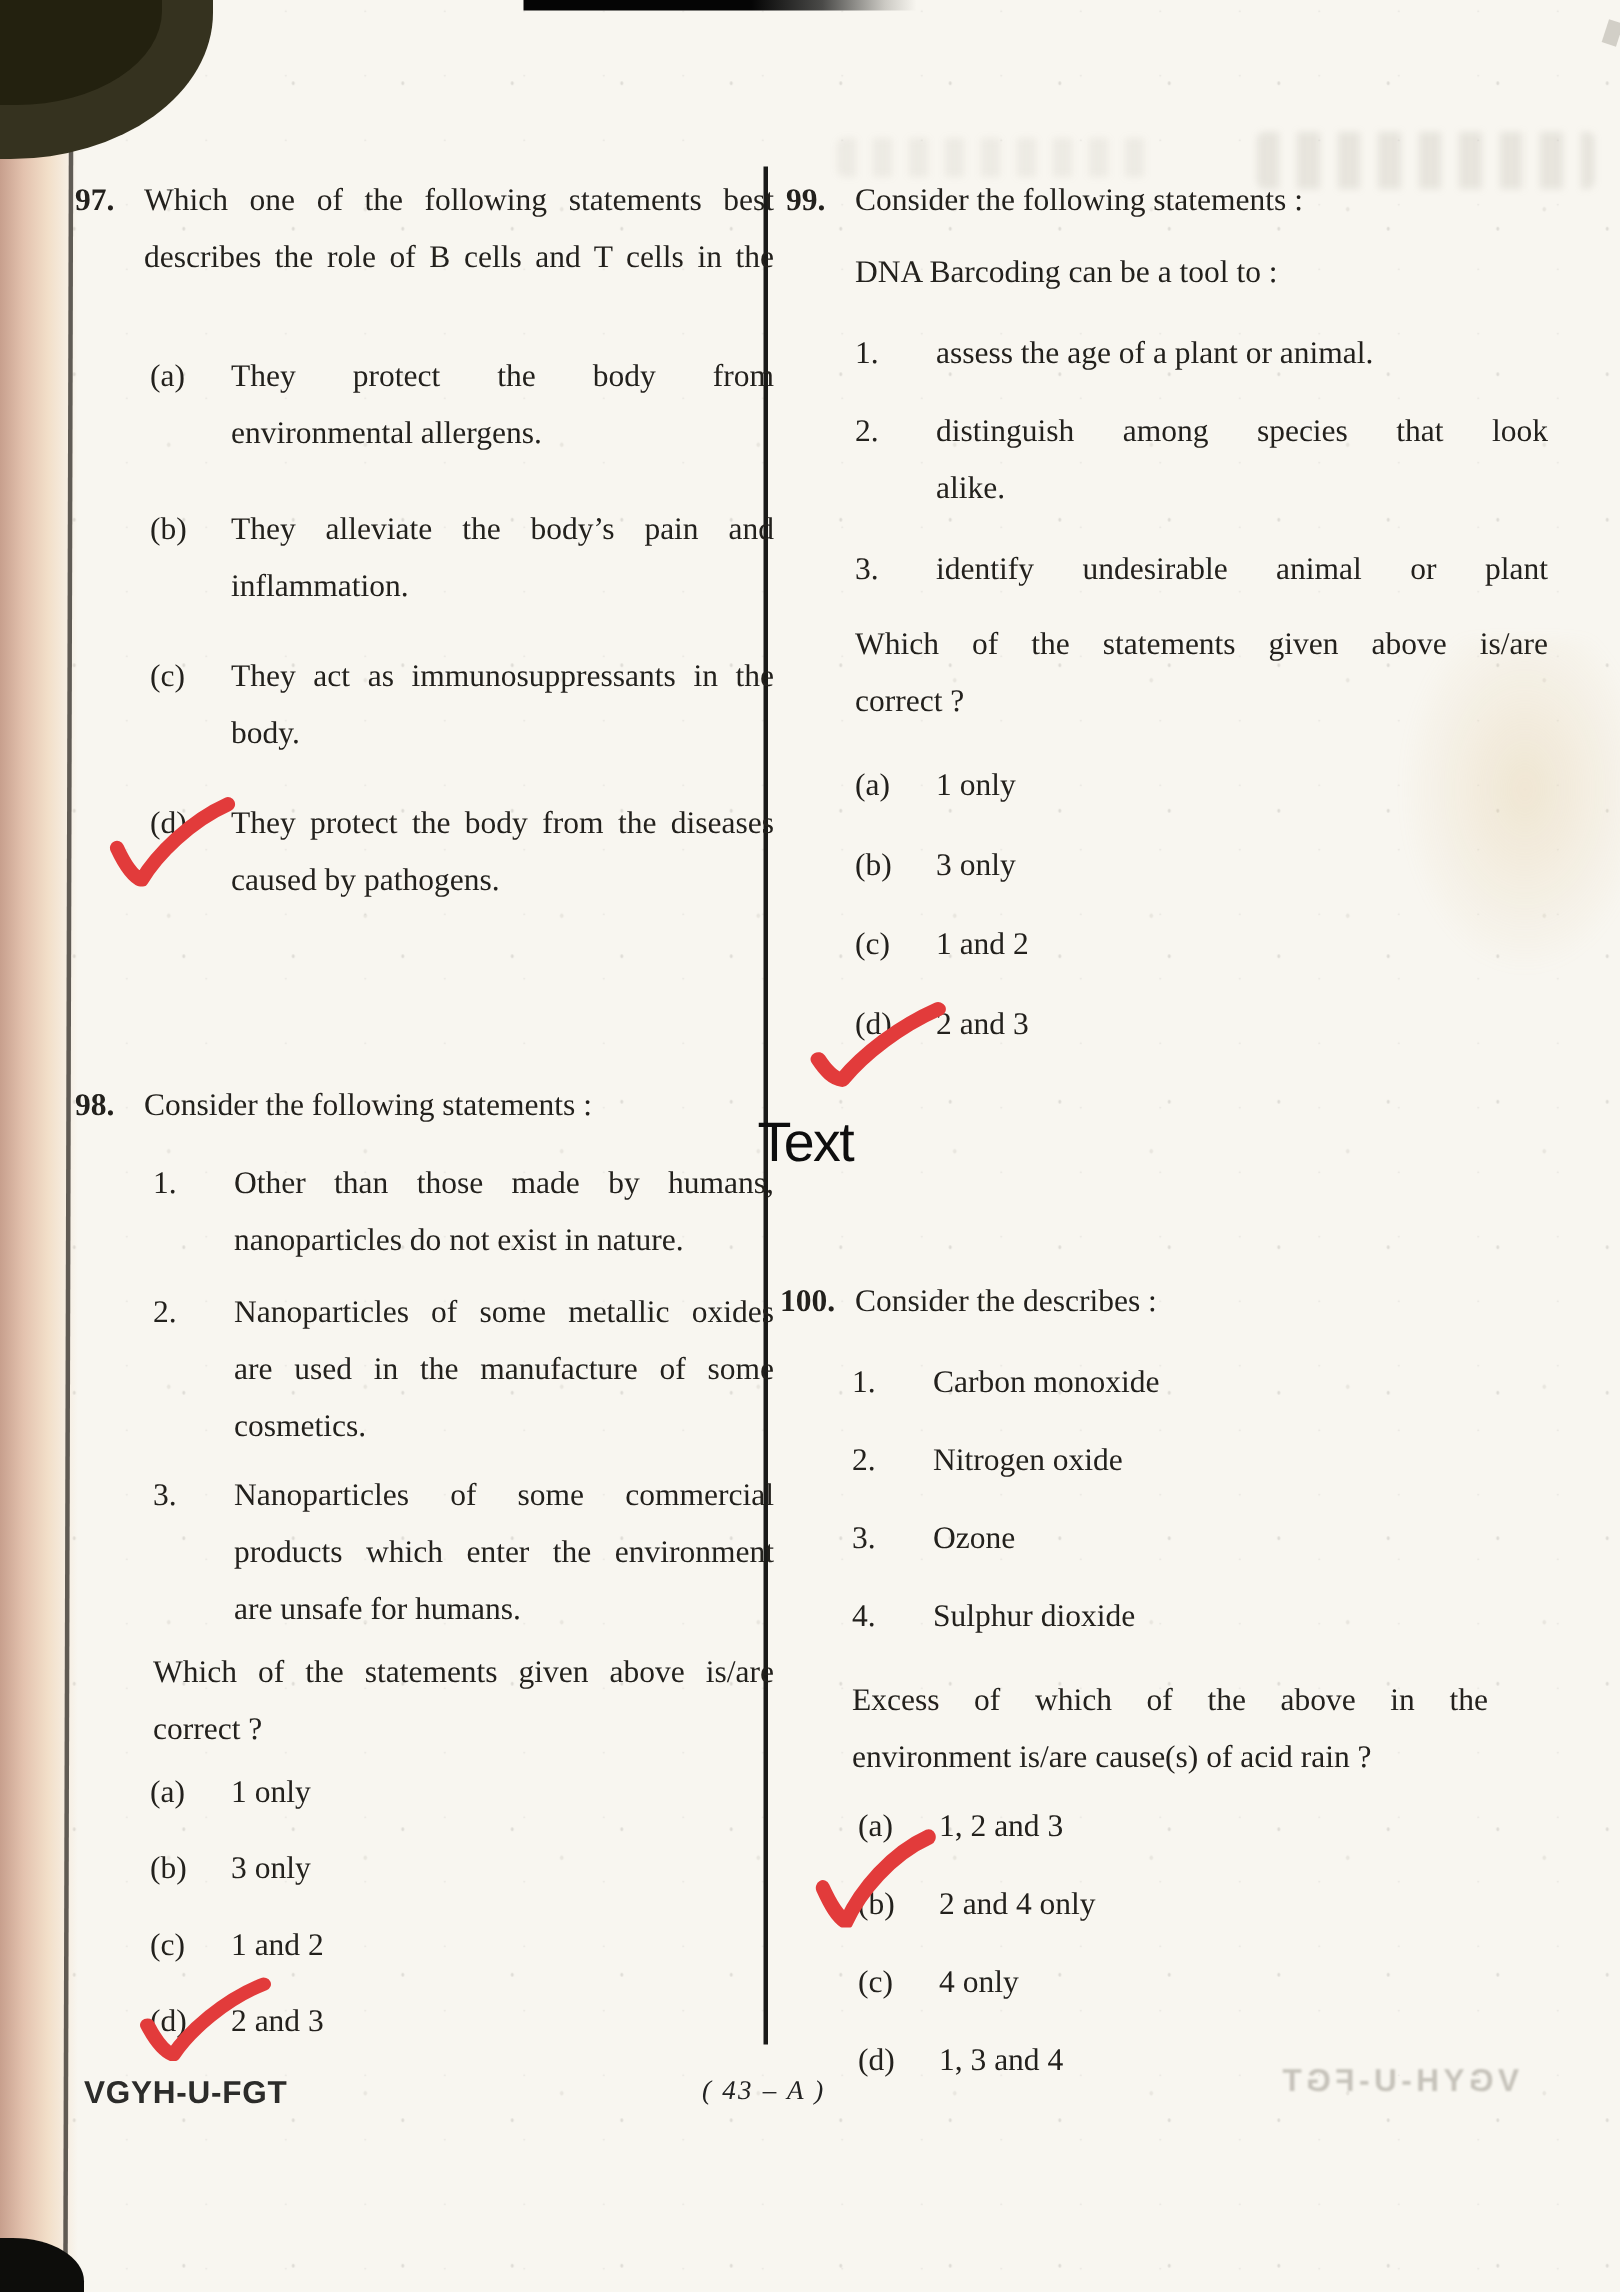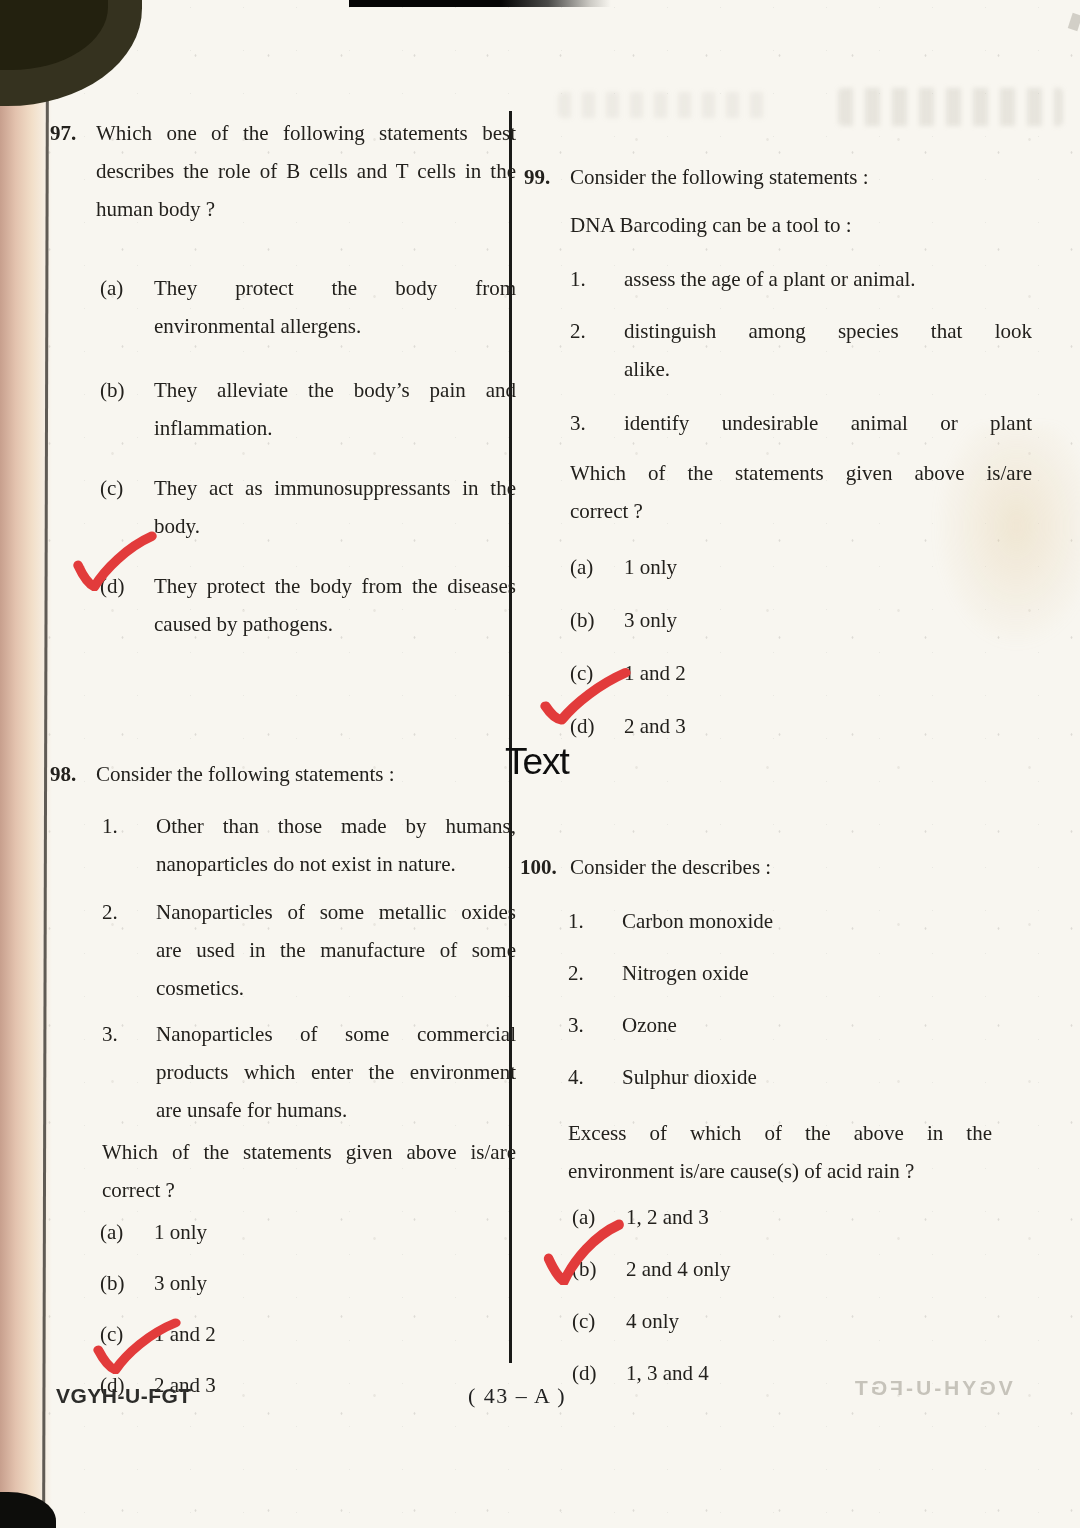--- a/index.html
+++ b/index.html
@@ -34,21 +34,21 @@
     background:repeating-linear-gradient(90deg, rgba(145,140,124,.10) 0 13px, rgba(145,140,124,0) 13px 24px);
     filter:blur(2.6px);border-radius:5px;}
   .ghost-code{position:absolute;left:852px;top:1376px;
     font-family:"Liberation Sans",sans-serif;font-size:21px;font-weight:700;letter-spacing:3px;
     color:rgba(128,124,112,.42);transform:scaleX(-1);filter:blur(.7px);}
   
   .divider{position:absolute;left:509px;top:111px;width:3px;height:1252px;background:#1a1a18;}
   
   .col{position:absolute;font-size:21px;line-height:38px;}
   .col-left{left:50px;top:114px;width:466px;}
-  .col-right{left:524px;top:114px;width:508px;margin-top:44px;}
+  .col-right{left:524px;top:114px;width:508px;}
   .col-right100{left:520px;top:848px;width:512px;}
   .qrow{display:flex;}
   .qnum{width:46px;font-weight:700;flex:none;}
   .qnum-wide{width:50px;font-weight:700;flex:none;}
   .qtext{flex:1;}
   .ln{line-height:38px;}
   .jfull{text-align:justify;text-align-last:justify;}
   .opt{display:flex;}
   .opt-l{margin-left:50px;}
   .opt-r{margin-left:46px;}
@@ -68,21 +68,21 @@
   .mb28{margin-bottom:41px}.mb26{margin-bottom:26px}.mb22{margin-bottom:22px}
   .mb16{margin-bottom:16px}.mb14{margin-bottom:14px}.mb13{margin-bottom:13px}
   .mb12{margin-bottom:12px}.mb10{margin-bottom:10px}.mb8{margin-bottom:8px}
   .mb4{margin-bottom:4px}.mb15{margin-bottom:15px}.mb18{margin-bottom:18px}
   .mt112{margin-top:112px}
   
   .annotation{position:absolute;left:505px;top:740px;font-family:"Liberation Sans",sans-serif;
     font-size:37px;line-height:44px;color:#0e0e0e;letter-spacing:-1px;}
   .footer-code{position:absolute;left:56px;top:1384px;font-family:"Liberation Sans",sans-serif;
     font-size:21px;font-weight:700;color:#2c2c2a;letter-spacing:.5px;}
-  .footer-page{position:absolute;left:468px;top:1383px;font-size:22px;letter-spacing:1.5px;color:#222;}
+  .footer-page{position:absolute;left:468px;top:1383px;font-size:18px;letter-spacing:1.5px;color:#222;font-style:italic;}
   
   .check{position:absolute;pointer-events:none;}
   .check svg{display:block;width:100%;height:100%;}
   .c97{left:72px;top:531px;width:86px;height:60px;}
   .c98{left:92px;top:1318px;width:90px;height:56px;}
   .c99{left:538px;top:665px;width:94px;height:60px;}
   .c100{left:540px;top:1219px;width:86px;height:66px;}
 </style>
 </head>
 <body>
@@ -103,21 +103,20 @@
 
   <div class="divider"></div>
 
   <div class="col col-left">
 
     <div class="qrow mb28">
       <span class="qnum">97.</span>
       <div class="qtext">
           <div class="ln jfull">Which one of the following statements best</div>
           <div class="ln jfull">describes the role of B cells and T cells in the</div>
-          <div class="ln">human body ?</div>
         </div>
     </div>
 
     <div class="opt opt-l mb26">
       <span class="olabel">(a)</span>
       <div class="otext">
           <div class="ln jfull">They protect the body from</div>
           <div class="ln">environmental allergens.</div>
         </div>
     </div>

